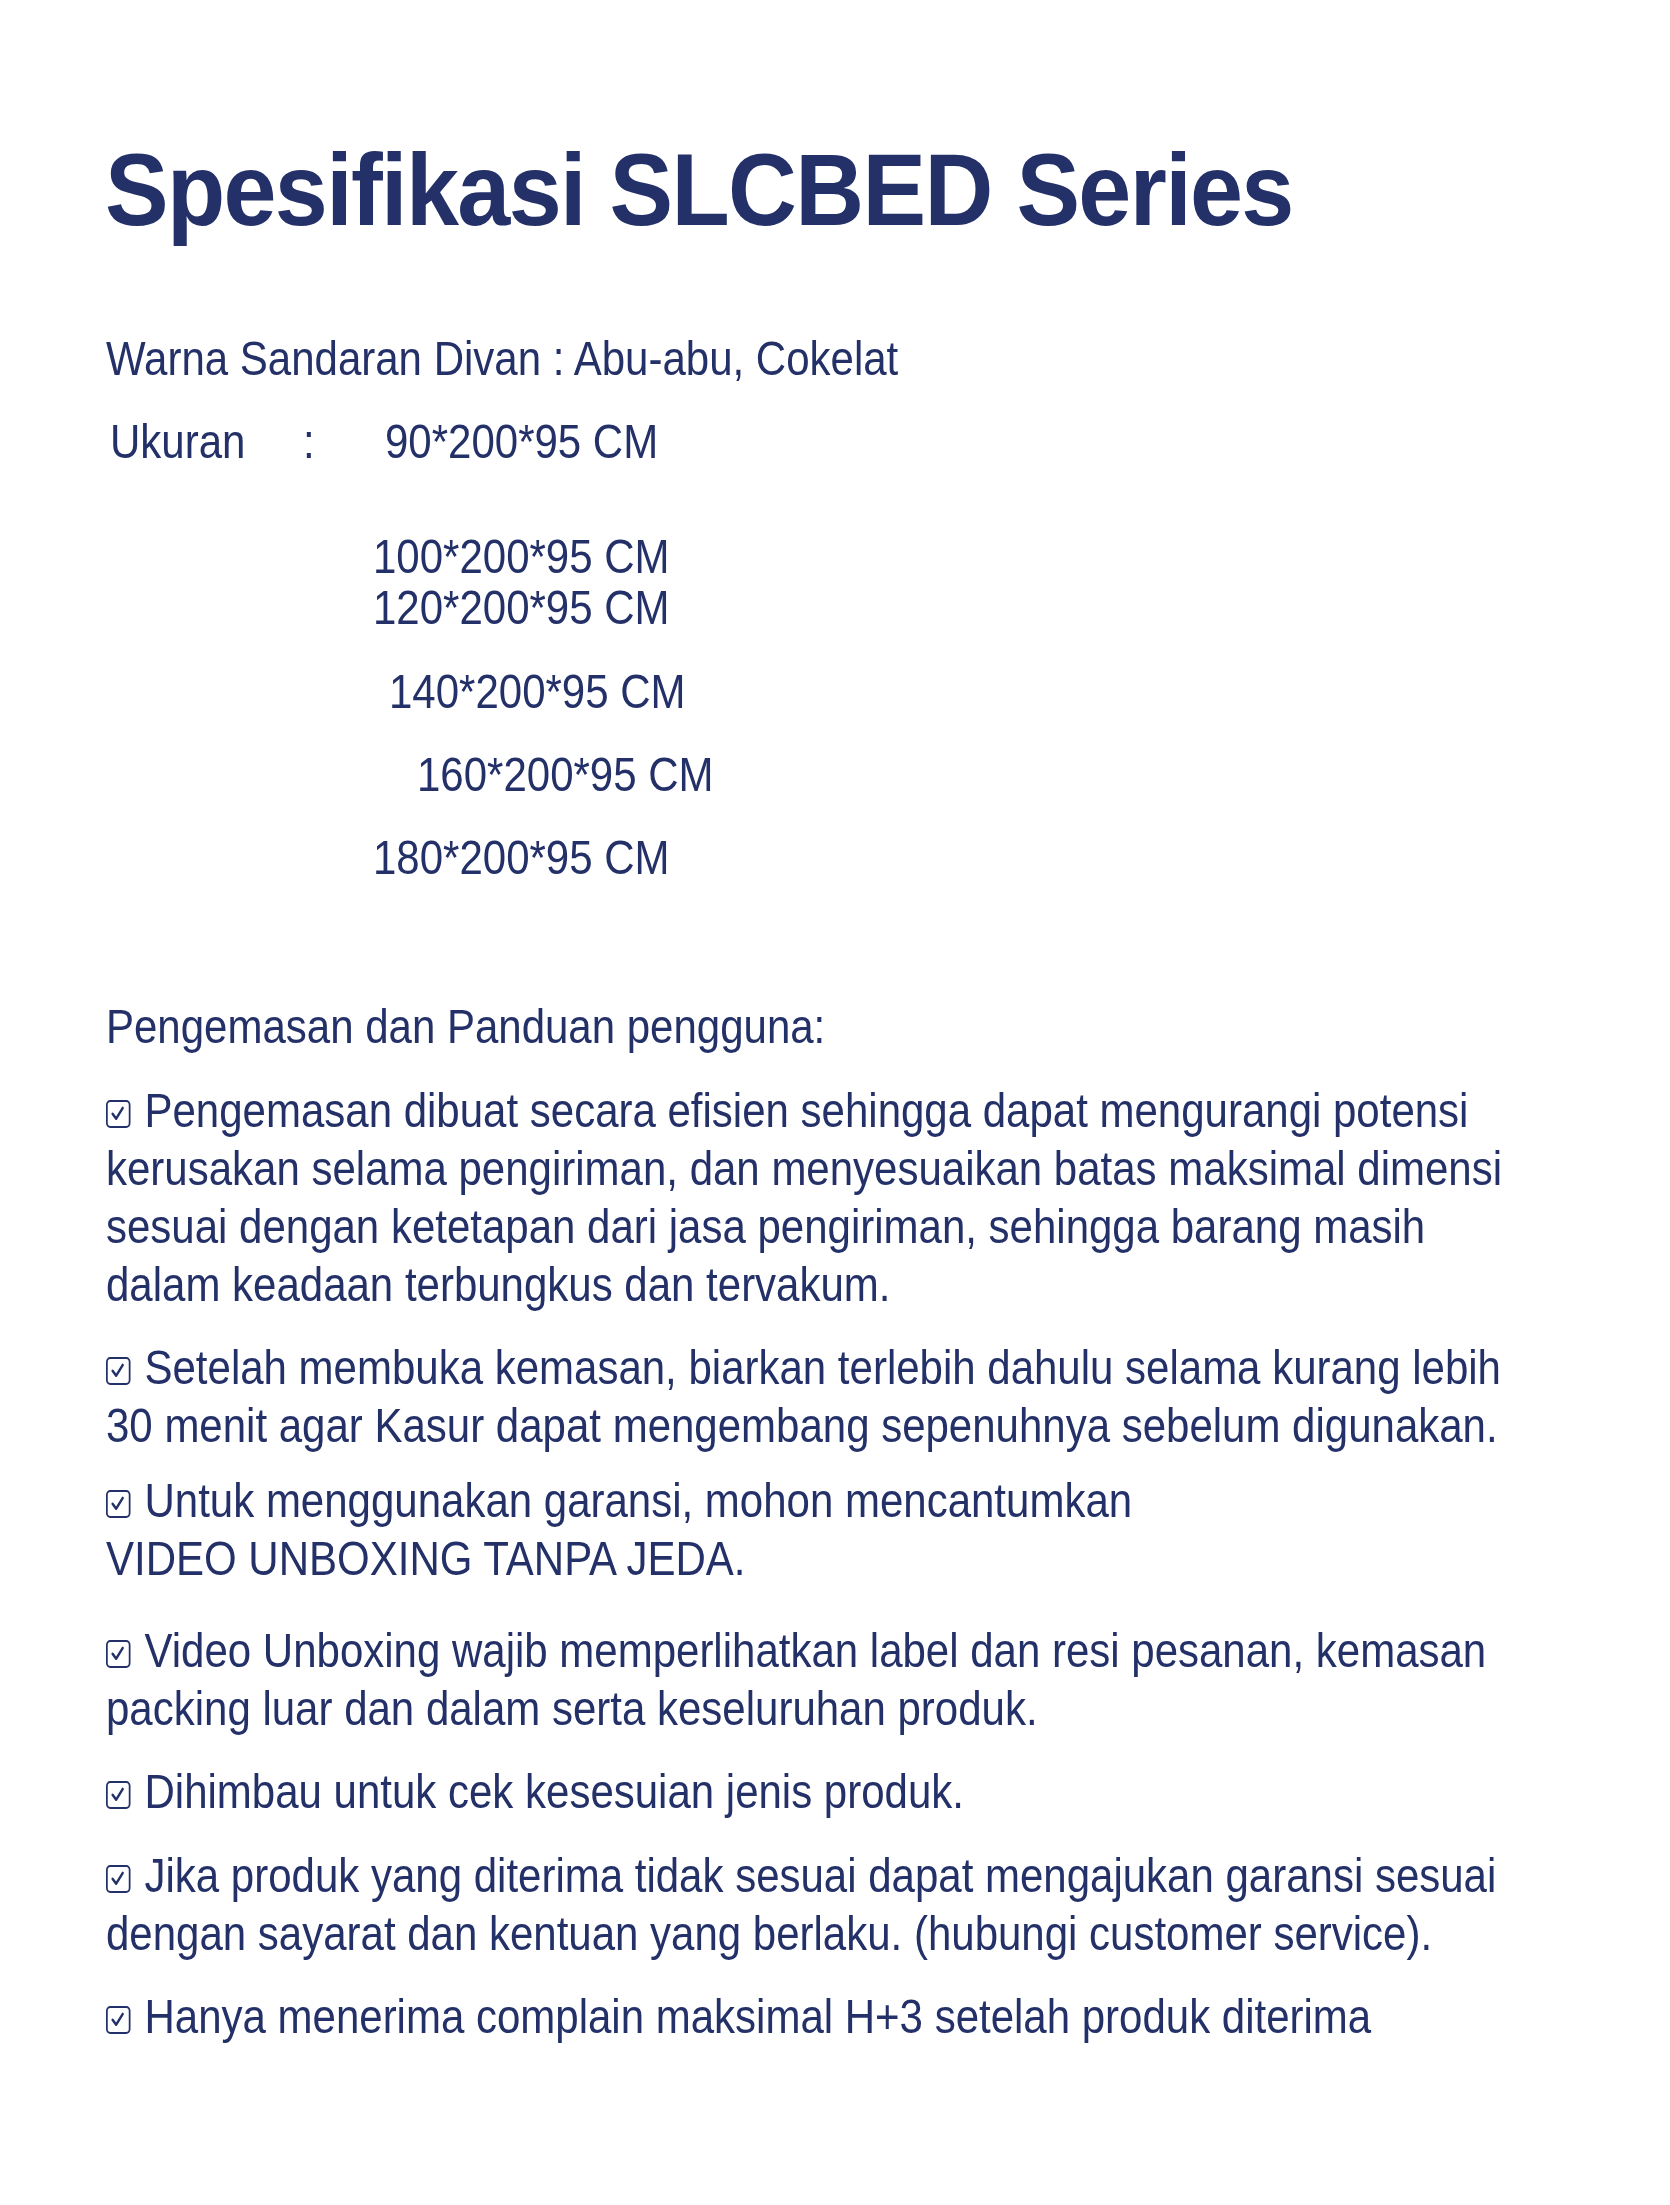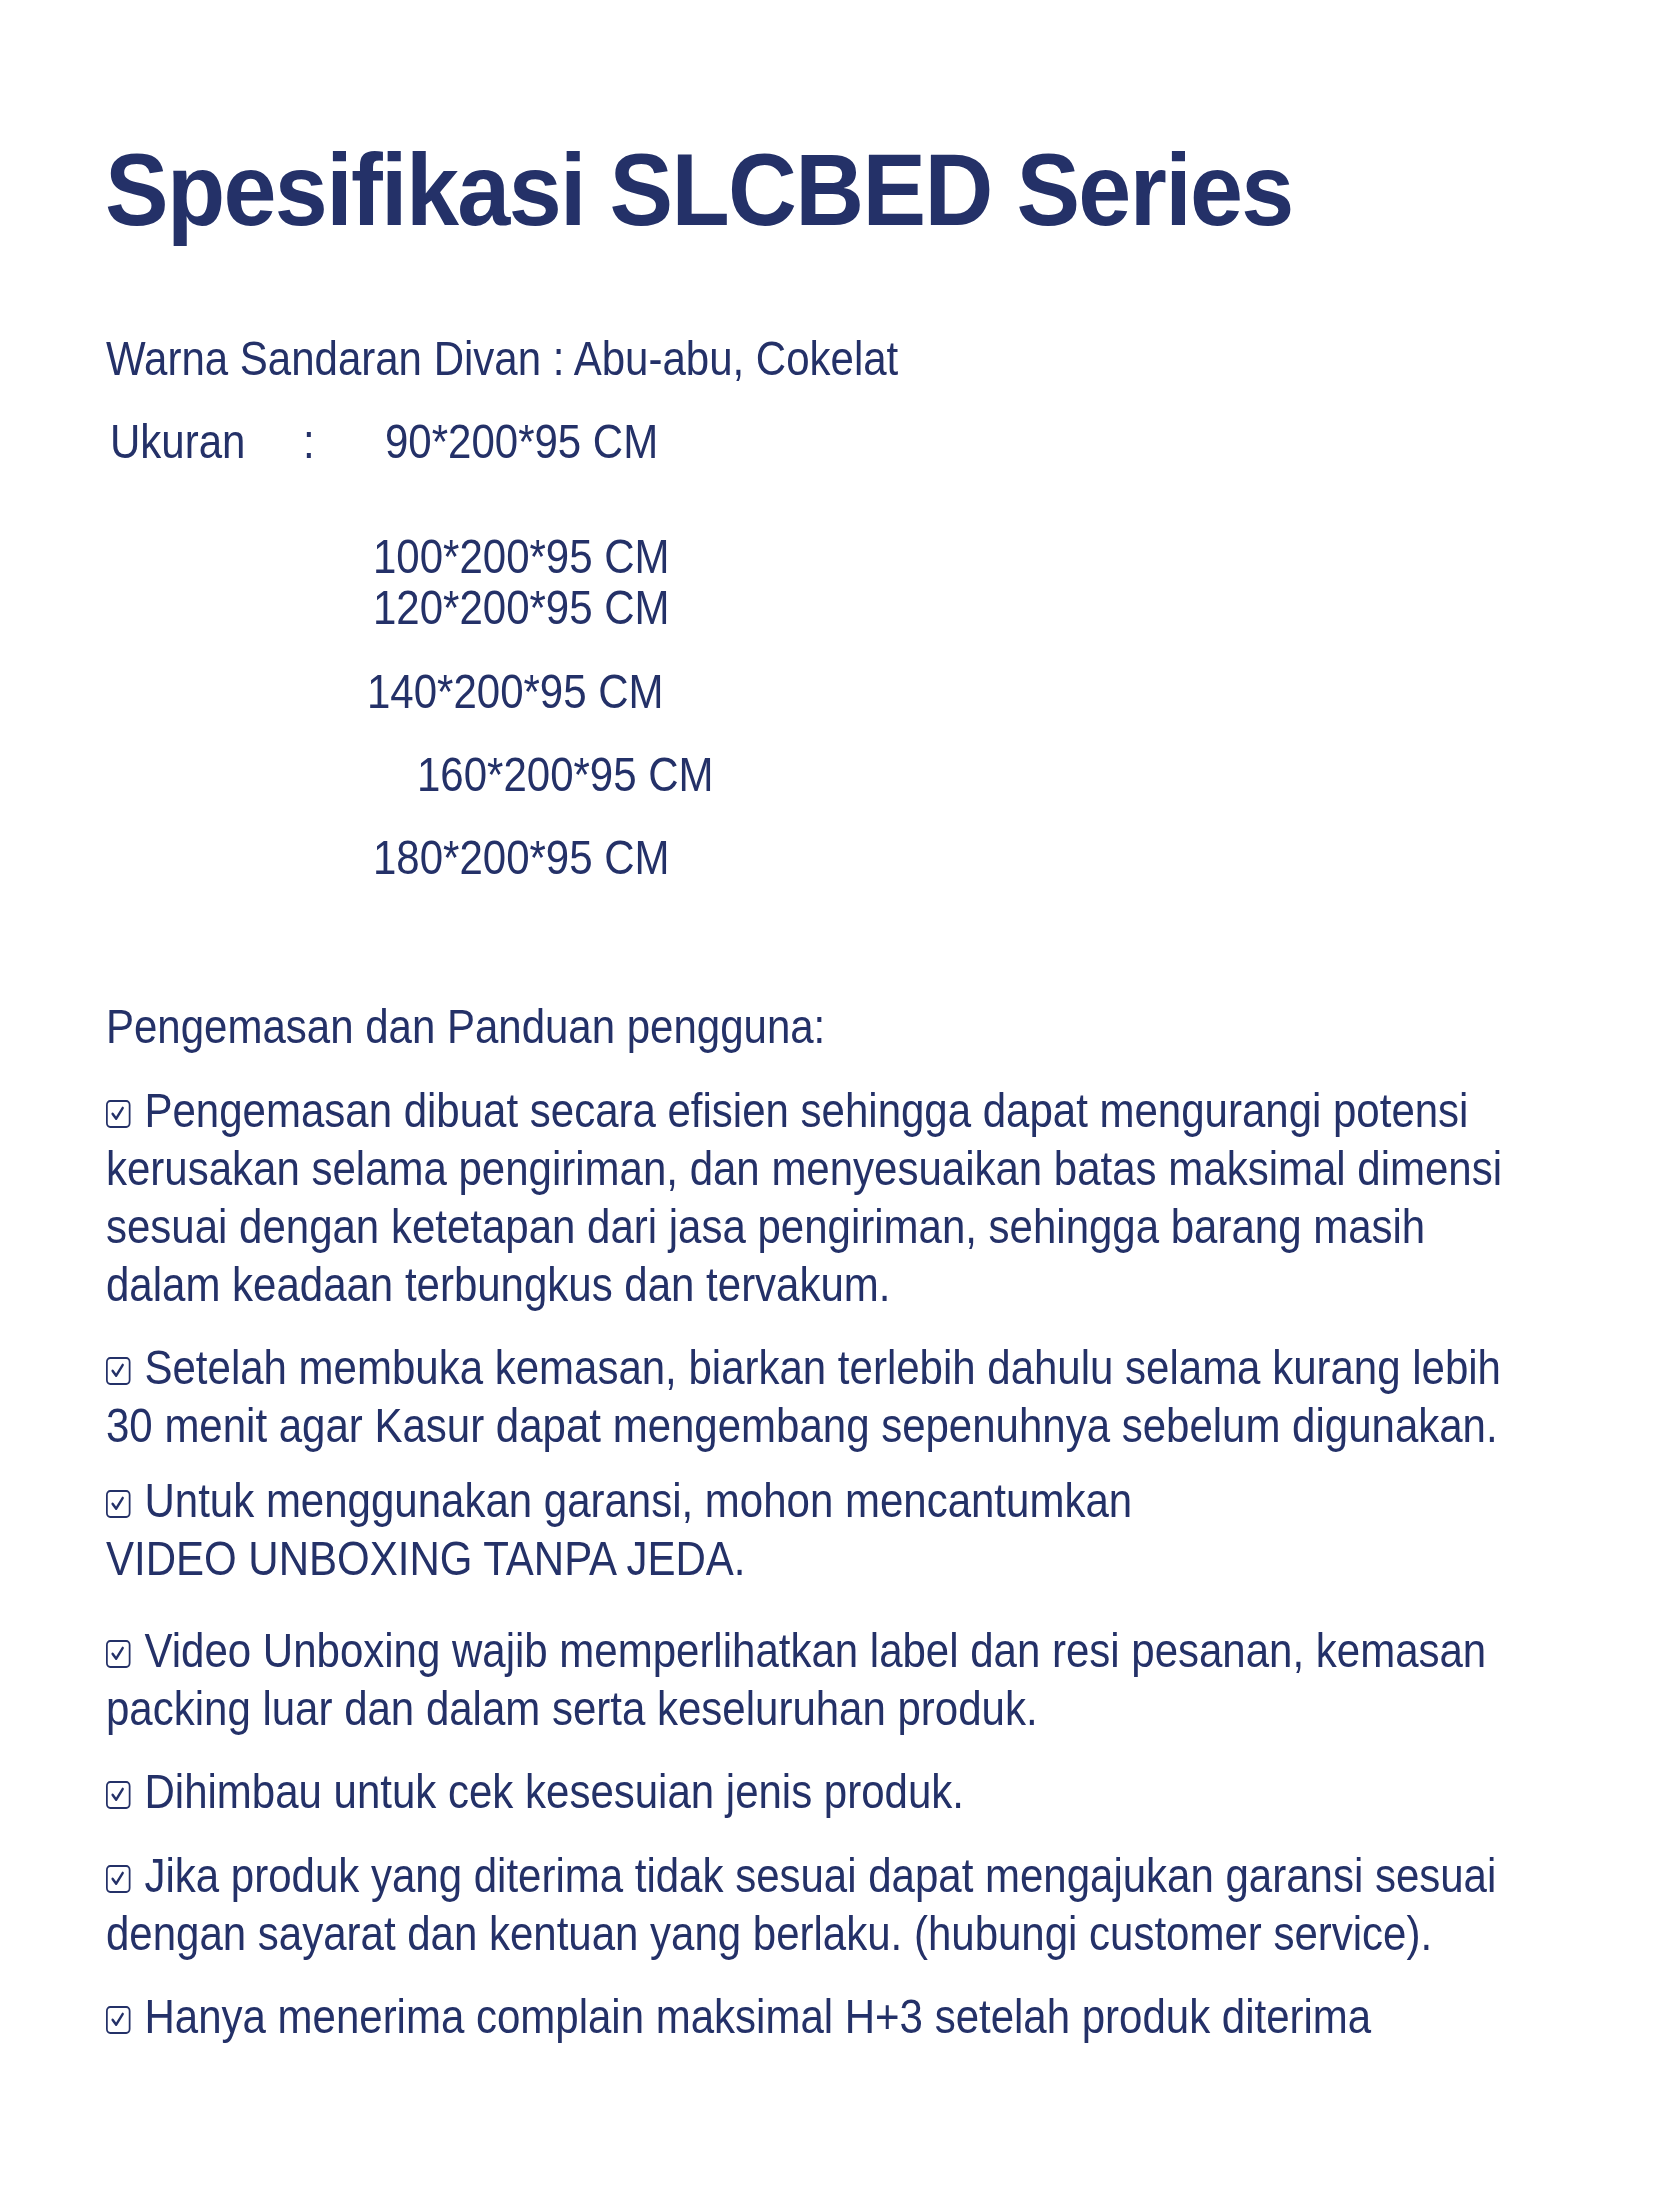--- a/index.html
+++ b/index.html
@@ -35,21 +35,21 @@
 
   <div class="row" style="left:373px; top:413px;margin-left:12px;">
     <span class="body-line">90*200*95 CM</span>
   </div>
   <div class="row" style="left:373px; top:496px;margin-top:32px;">
     <span class="body-line">100*200*95 CM</span>
   </div>
   <div class="row" style="left:373px; top:579px;">
     <span class="body-line">120*200*95 CM</span>
   </div>
-  <div class="row" style="left:367px; top:663px;text-align:right;">
+  <div class="row" style="left:389px; top:663px;text-align:right;">
     <span class="body-line">140*200*95 CM</span>
   </div>
   <div class="row" style="left:373px; top:746px;margin-left:44px;">
     <span class="body-line">160*200*95 CM</span>
   </div>
   <div class="row" style="left:373px; top:829px;">
     <span class="body-line">180*200*95 CM</span>
   </div>
 </section>
 

